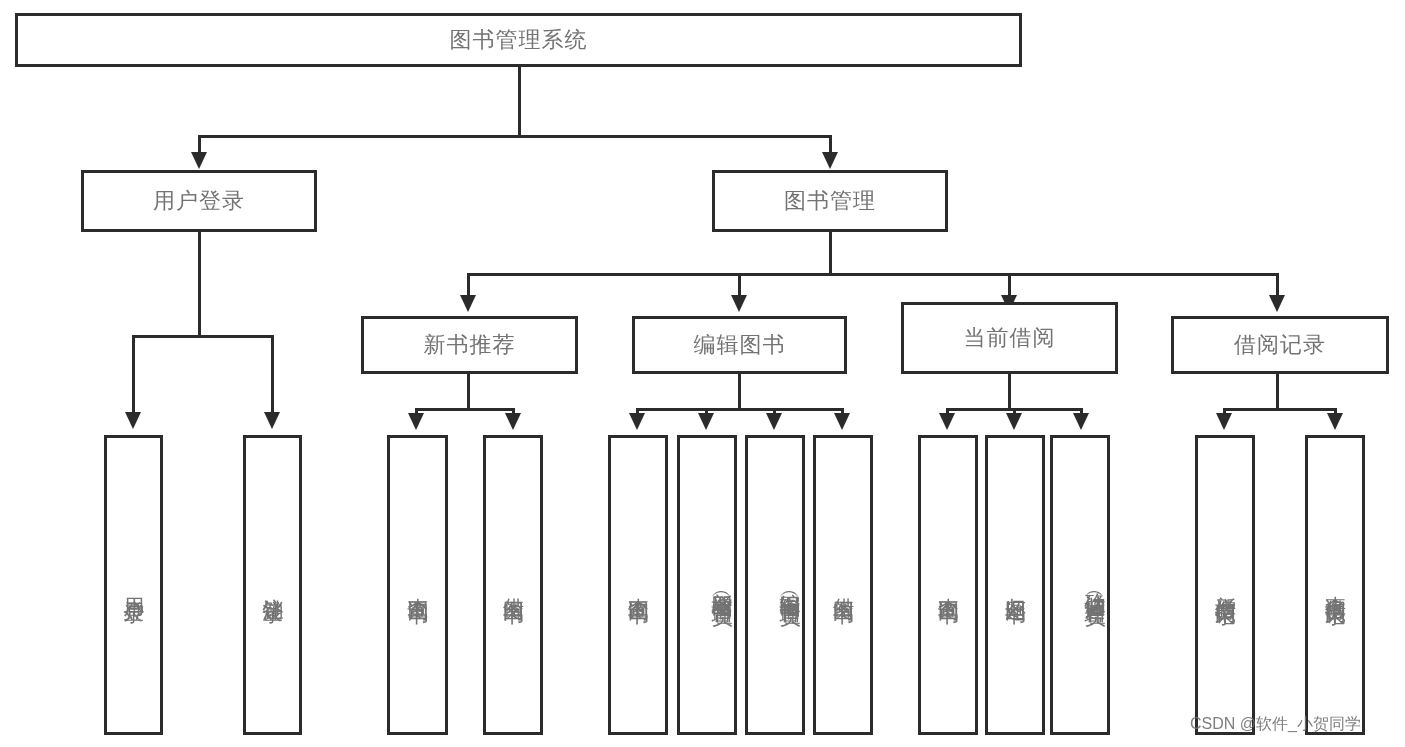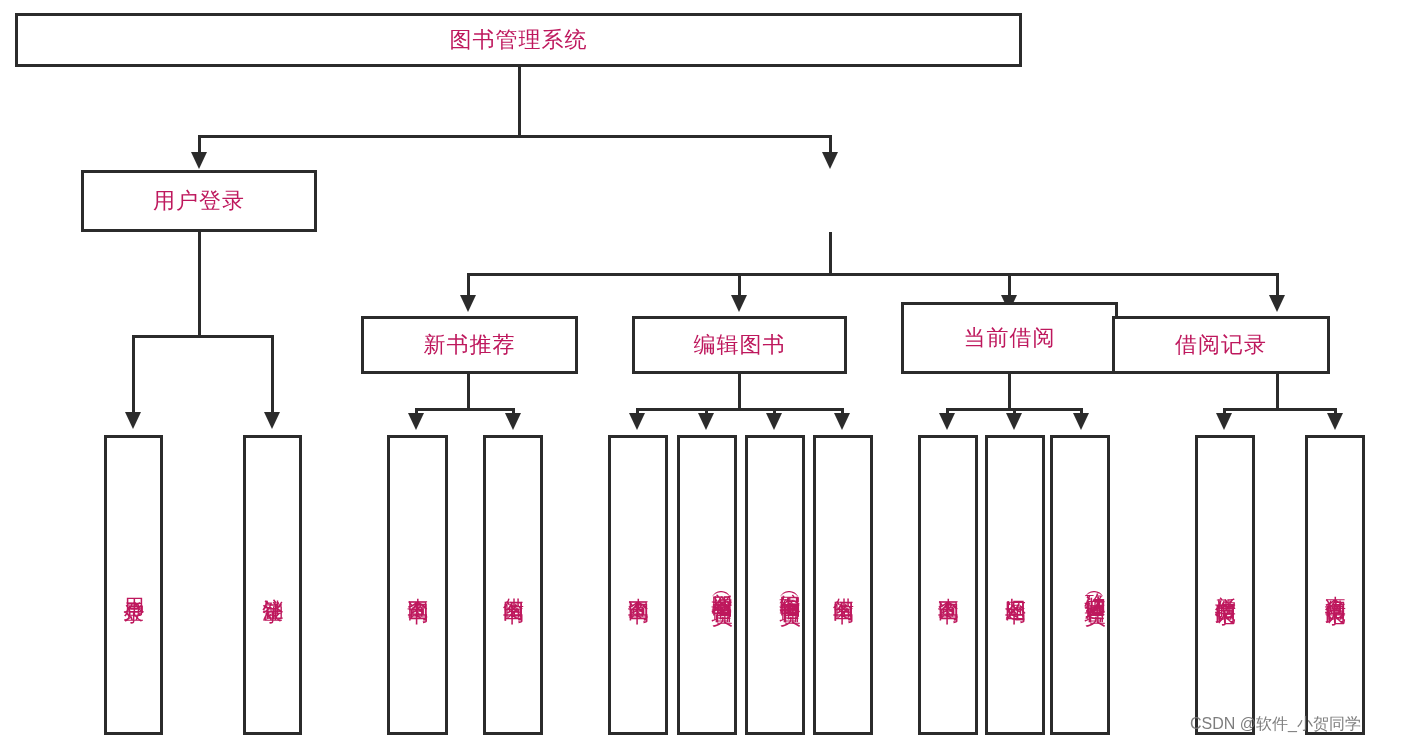--- a/index.html
+++ b/index.html
@@ -19,21 +19,21 @@
   }
   
   .node {
     position: absolute;
     box-sizing: border-box;
     border: 3px solid #2b2b2b;
     background: #ffffff;
     display: flex;
     align-items: center;
     justify-content: center;
-    color: #be185d;
+    color: #737373;
     z-index: 3;
   }
   .node.horiz {
     font-size: 22px;
     letter-spacing: 1px;
     white-space: nowrap;
   }
   
   .node.vert {
     writing-mode: vertical-rl;
@@ -137,25 +137,26 @@
   <div class="vline" style="left:1276px; top:374px; height:34px;"></div>
   <div class="hline" style="left:1223px; top:408px; width:114px;"></div>
   <div class="vline" style="left:1223px; top:408px; height:8px;"></div>
   <div class="arrow" style="left:1216px; top:413px;"></div>
   <div class="vline" style="left:1334px; top:408px; height:8px;"></div>
   <div class="arrow" style="left:1327px; top:413px;"></div>
 
   <div class="node horiz" style="left:15px; top:13px; width:1007px; height:54px;">图书管理系统</div>
 
   <div class="node horiz" style="left:81px; top:170px; width:236px; height:62px;">用户登录</div>
+  <div class="node horiz" style="left:712px; top:170px; width:236px; height:62px;">图书管理</div>
 
   <div class="node horiz" style="left:361px; top:316px; width:217px; height:58px;font-family:Liberation Mono, monospace;">新书推荐</div>
   <div class="node horiz" style="left:632px; top:316px; width:215px; height:58px;">编辑图书</div>
   <div class="node horiz" style="left:901px; top:302px; width:217px; height:72px;">当前借阅</div>
-  <div class="node horiz" style="left:1112px; top:316px; width:218px; height:58px;">借阅记录</div>
+  <div class="node horiz" style="left:1171px; top:316px; width:218px; height:58px;">借阅记录</div>
 
   <div class="node vert tall-text" style="left:104px; top:435px; width:59px; height:300px;">用户登录</div>
   <div class="node vert tall-text" style="left:243px; top:435px; width:59px; height:300px;">注销登录</div>
 
   <div class="node vert tall-text" style="left:387px; top:435px; width:61px; height:300px;">查询图书</div>
   <div class="node vert tall-text" style="left:483px; top:435px; width:60px; height:300px;">借阅图书</div>
 
   <div class="node vert tall-text" style="left:608px; top:435px; width:60px; height:300px;">查询图书</div>
   <div class="node vert" style="left:677px; top:435px; width:60px; height:300px;">新增图书（管理员）</div>
   <div class="node vert" style="left:745px; top:435px; width:60px; height:300px;">编辑图书（管理员）</div>

